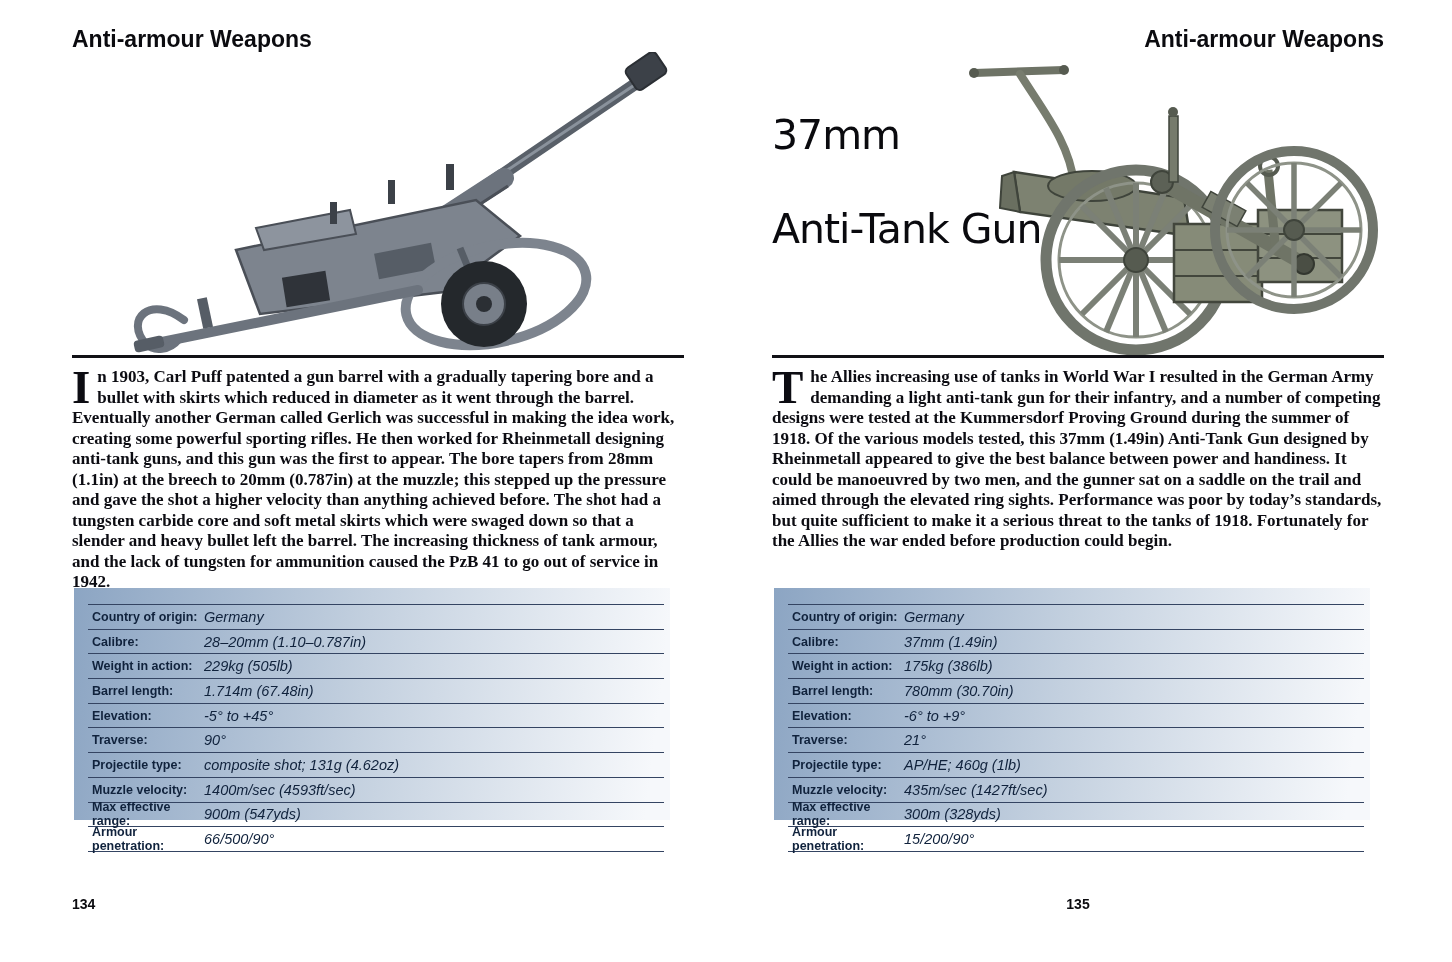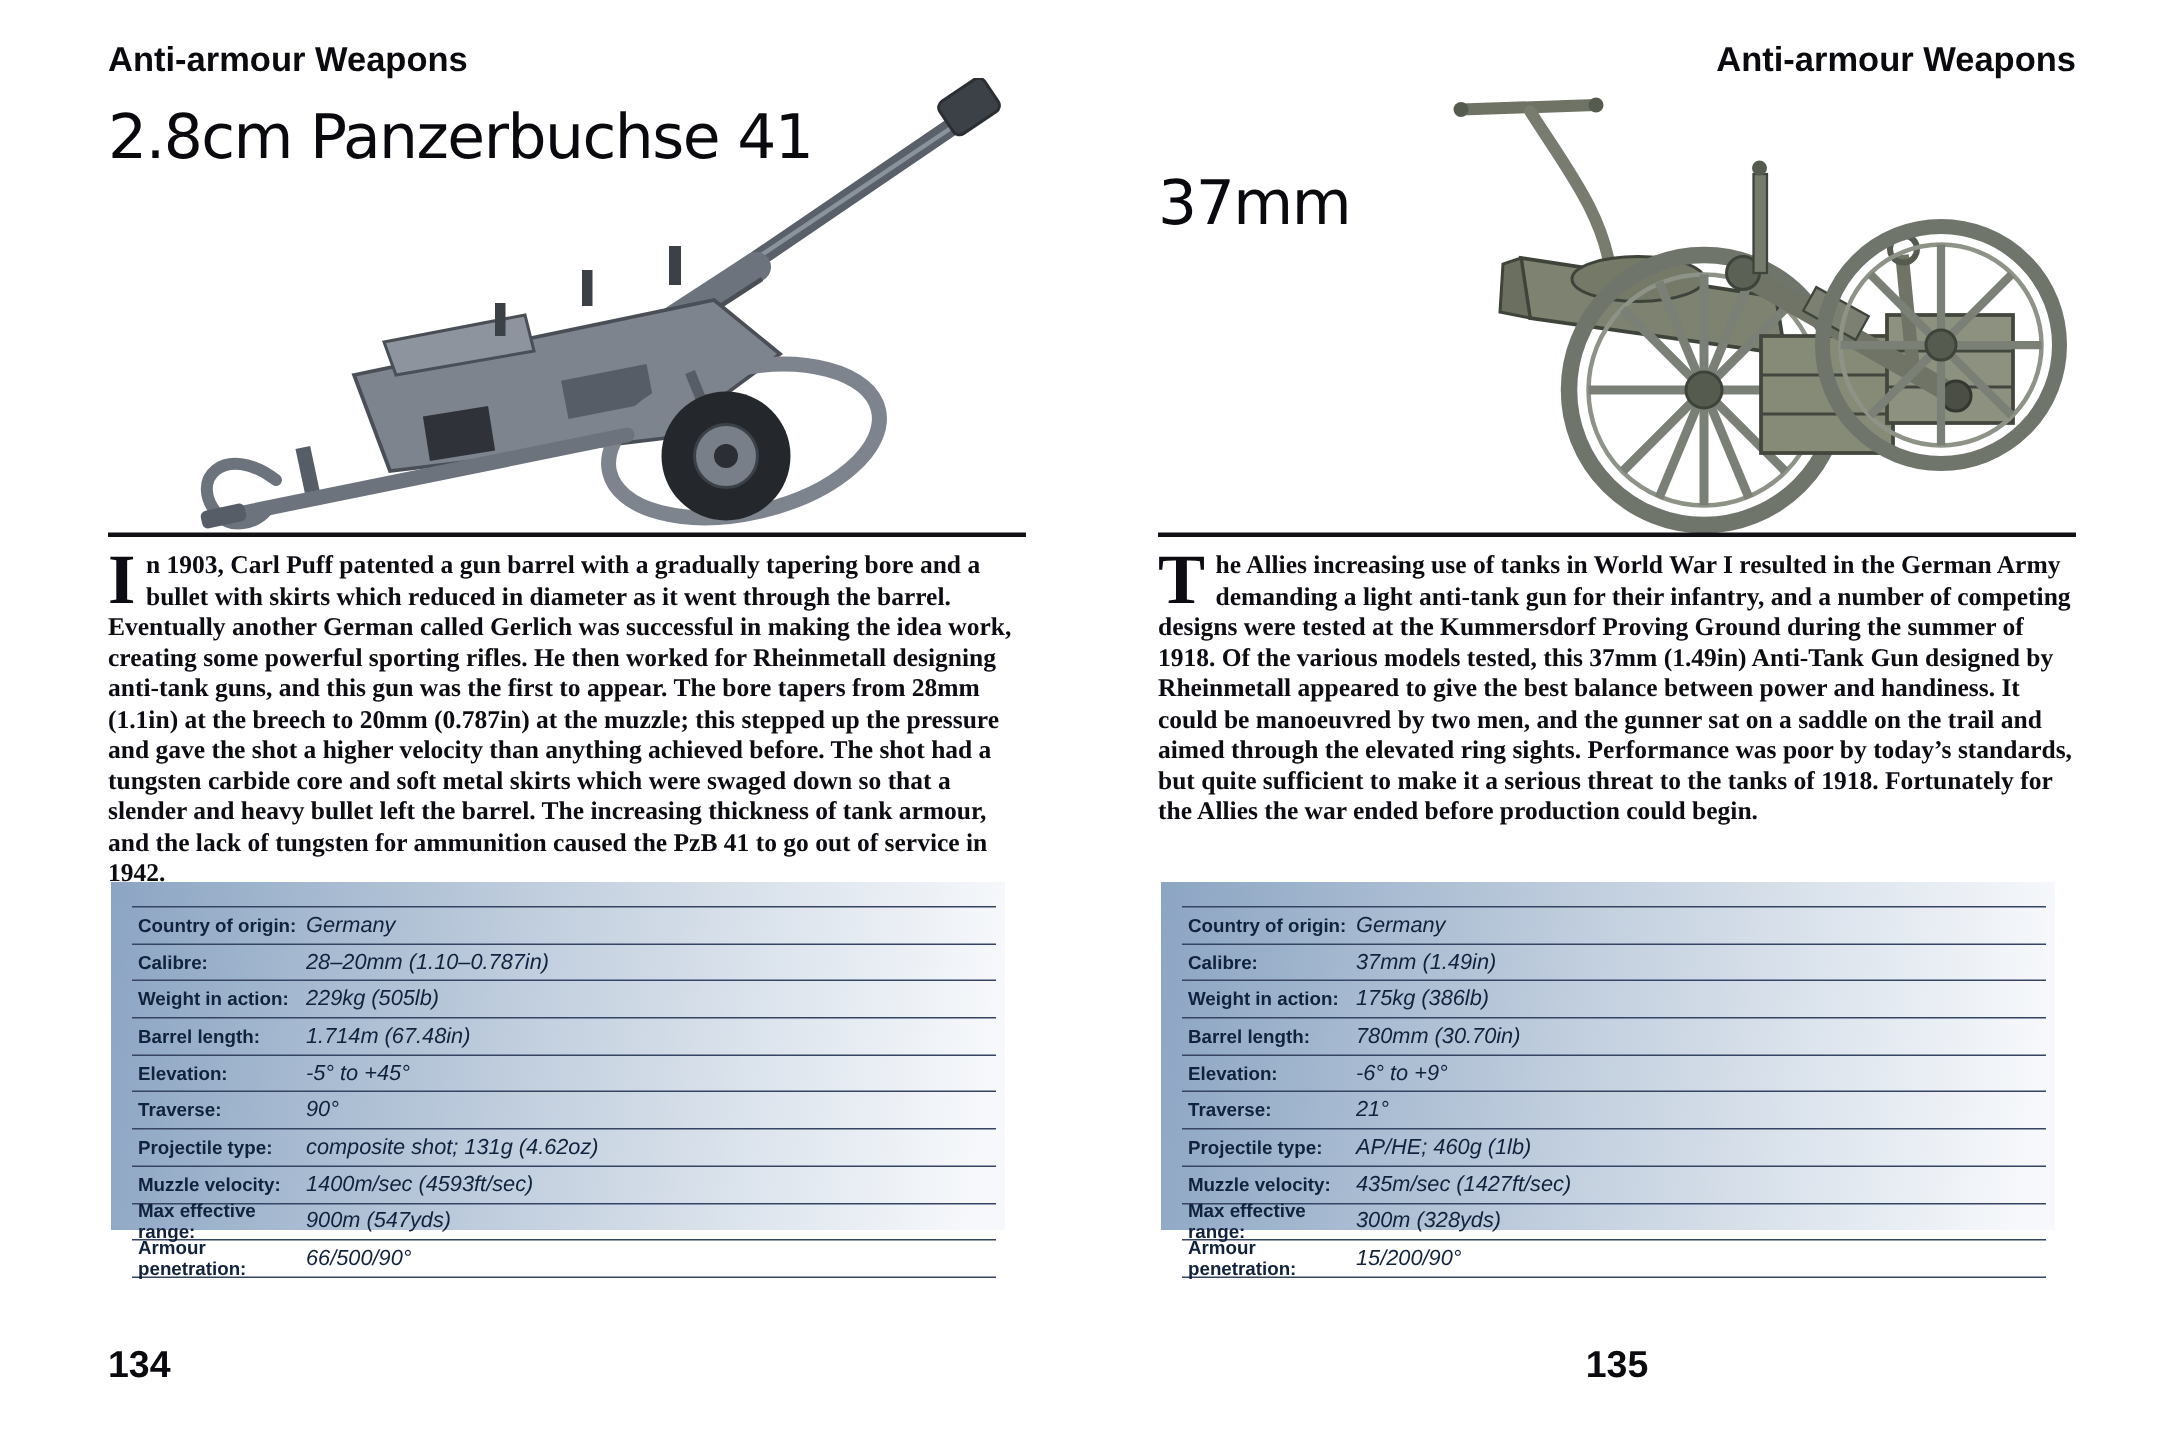--- a/index.html
+++ b/index.html
@@ -50,33 +50,32 @@
     border-top:1.5px solid #344462; padding-left:4px;
   }
   .spec-end { border-top:1.5px solid #344462; height:0; }
   .spec-label {
     flex:0 0 112px; font-weight:bold; font-size:12.5px; color:#10223c;
   }
   .spec-value { font-size:14.5px; color:#10223c;font-style:italic; }
 
   .folio {
     position:absolute; top:896px; left:0; width:100%;
-    font-weight:bold; font-size:25px; color:#0b0b0f;
+    font-weight:bold; font-size:14px; color:#0b0b0f;
   }
   .page.right .folio { text-align:center; }
 </style>
 </head>
 <body>
 
 <div>
 
   <section class="page left">
     <div class="running-head">Anti-armour Weapons</div>
 
-    <h1 class="title">2.8cm Panzerbuchse 41</h1>
 
     <svg class="illus illus-left" width="596" height="302" viewBox="0 0 596 302">
 
       <line x1="318" y1="188" x2="556" y2="26" stroke="#596069" stroke-width="12" stroke-linecap="round"></line>
       <line x1="330" y1="178" x2="548" y2="32" stroke="#8a929c" stroke-width="3"></line>
       <rect x="540" y="6" width="36" height="26" rx="5" transform="rotate(-34 558 19)" fill="#3c4148" stroke="#2b2f34" stroke-width="2"></rect>
 
       <line x1="296" y1="204" x2="416" y2="126" stroke="#6c737d" stroke-width="20" stroke-linecap="round"></line>
       <line x1="300" y1="212" x2="420" y2="134" stroke="#4a4f57" stroke-width="3"></line>
 
@@ -152,20 +151,21 @@
     </div>
 
     <div class="folio">134</div>
   </section>
 
   <section class="page right">
     <div class="running-head">Anti-armour Weapons</div>
 
     <h1 class="title">
         <span class="title-line">37mm</span>
+        <span class="title-line">Anti-Tank Gun</span>
       </h1>
 
     <svg class="illus illus-right" width="516" height="305" viewBox="0 0 516 305">
 
       <line x1="52" y1="21" x2="142" y2="18" stroke="#6e7366" stroke-width="8" stroke-linecap="round"></line>
       <circle cx="52" cy="21" r="5" fill="#565b50"></circle>
         <circle cx="142" cy="18" r="5" fill="#565b50"></circle>
       <path d="M 98,22 C 122,60 148,92 152,132 L 150,150" fill="none" stroke="#777c6e" stroke-width="8" stroke-linecap="round"></path>
 
       <polygon points="92,120 262,146 268,184 98,160" fill="#7d8271" stroke="#3f443b" stroke-width="2.5"></polygon>

